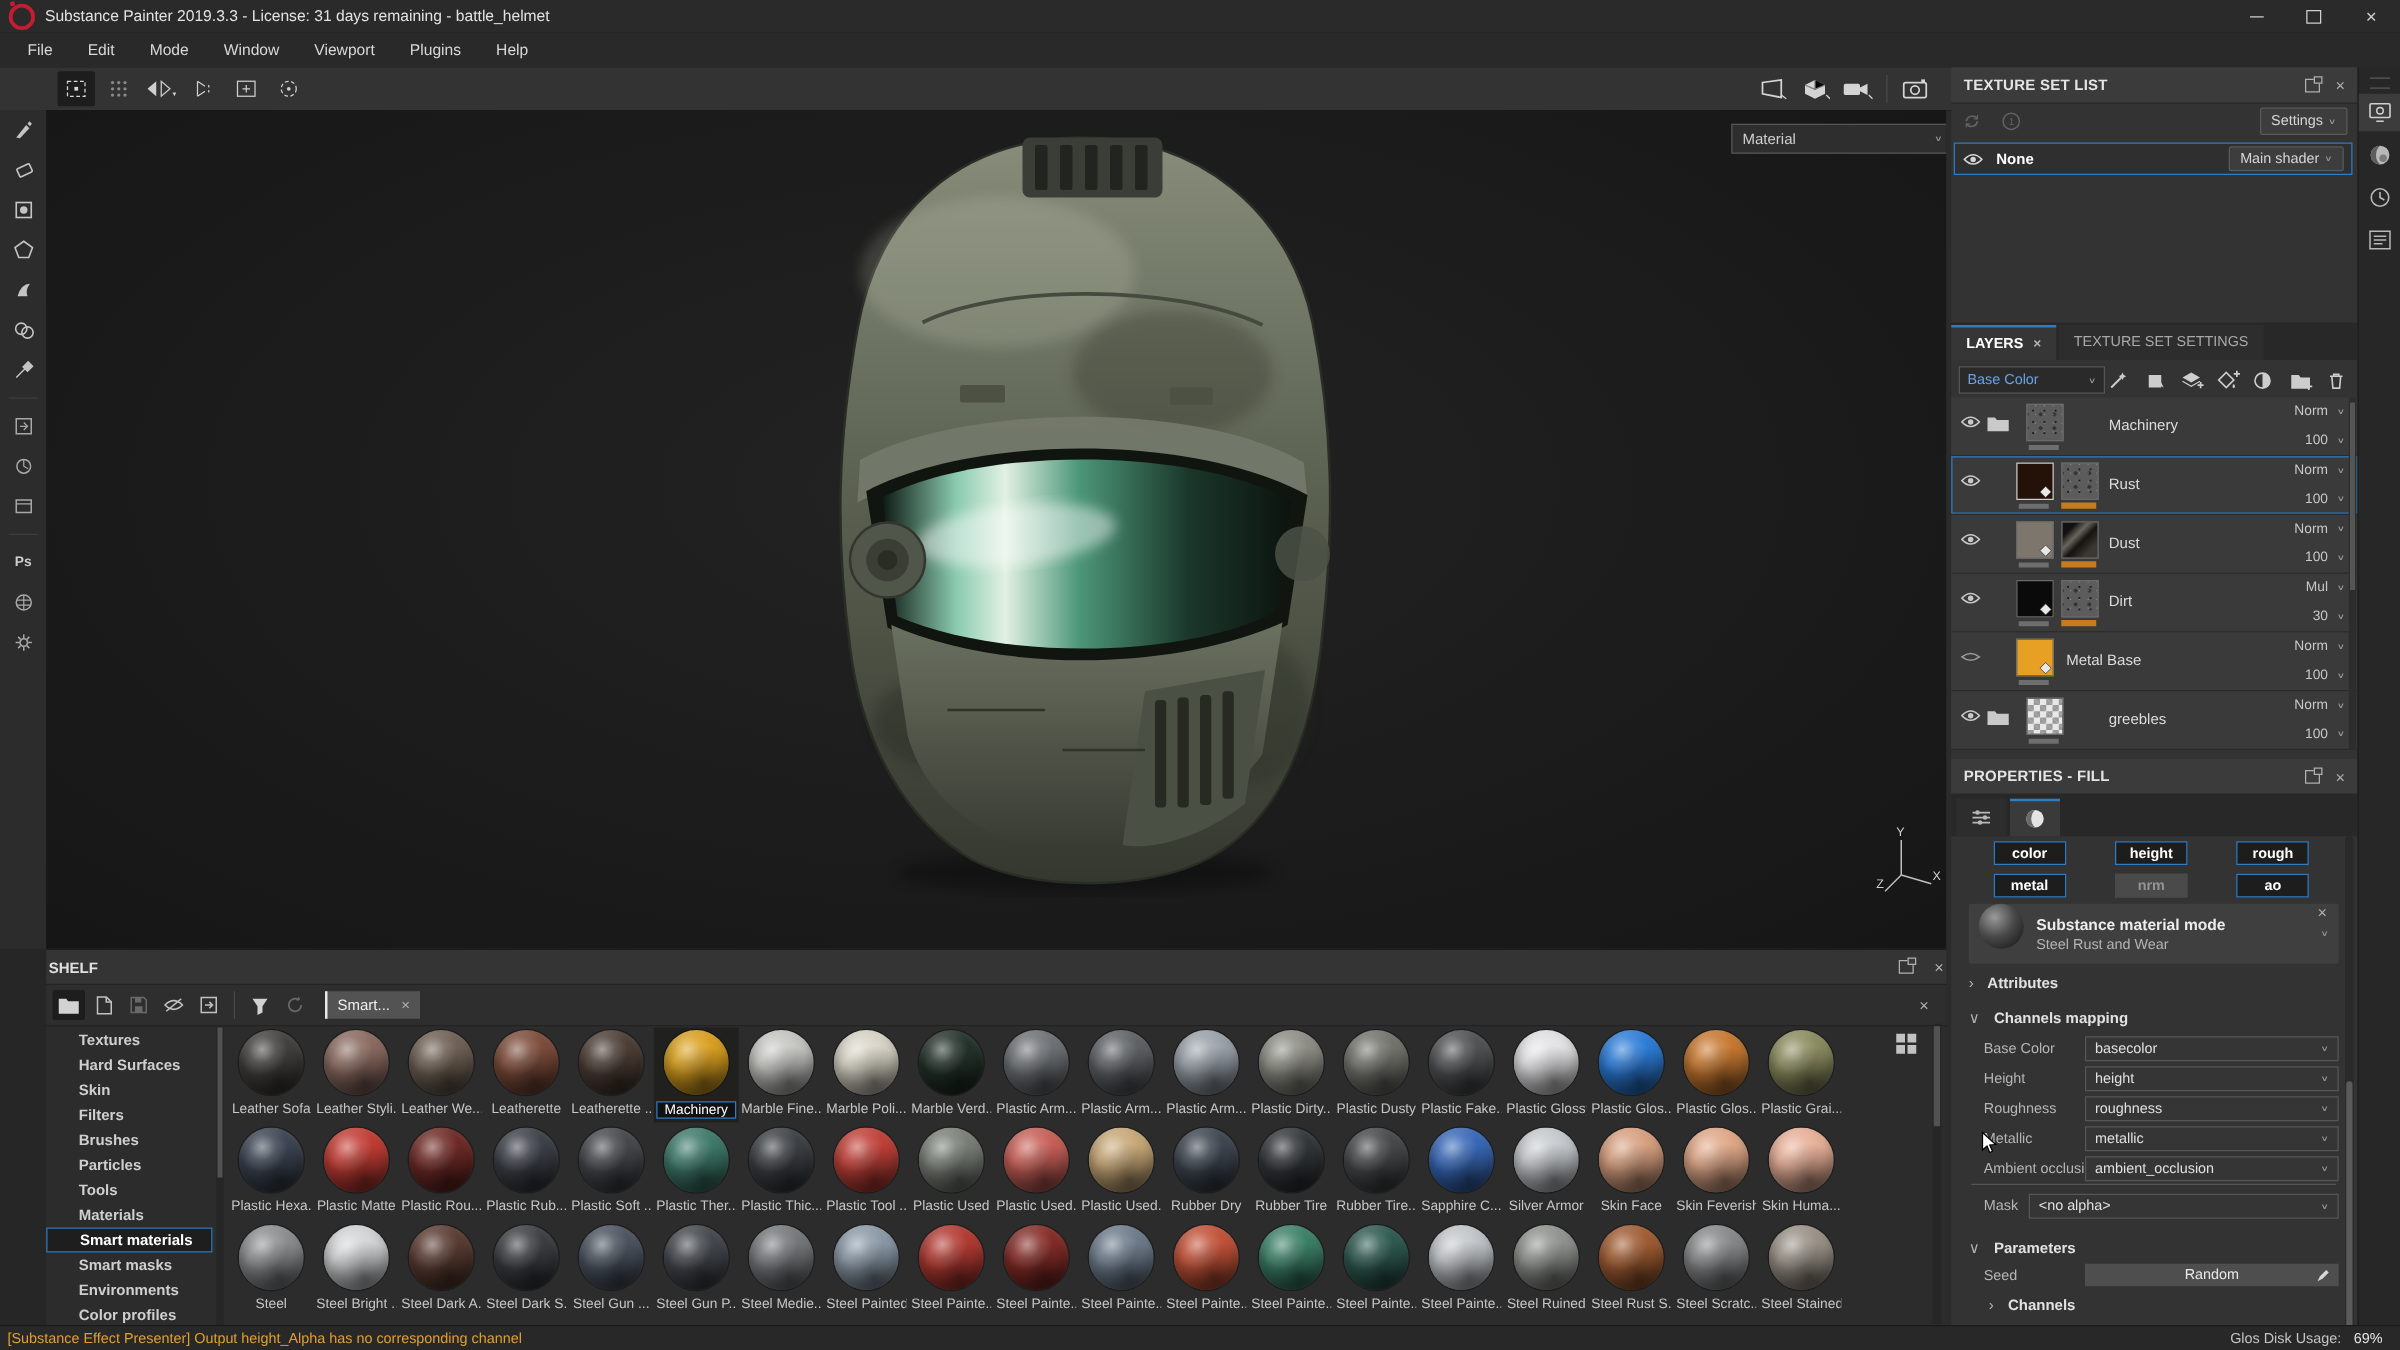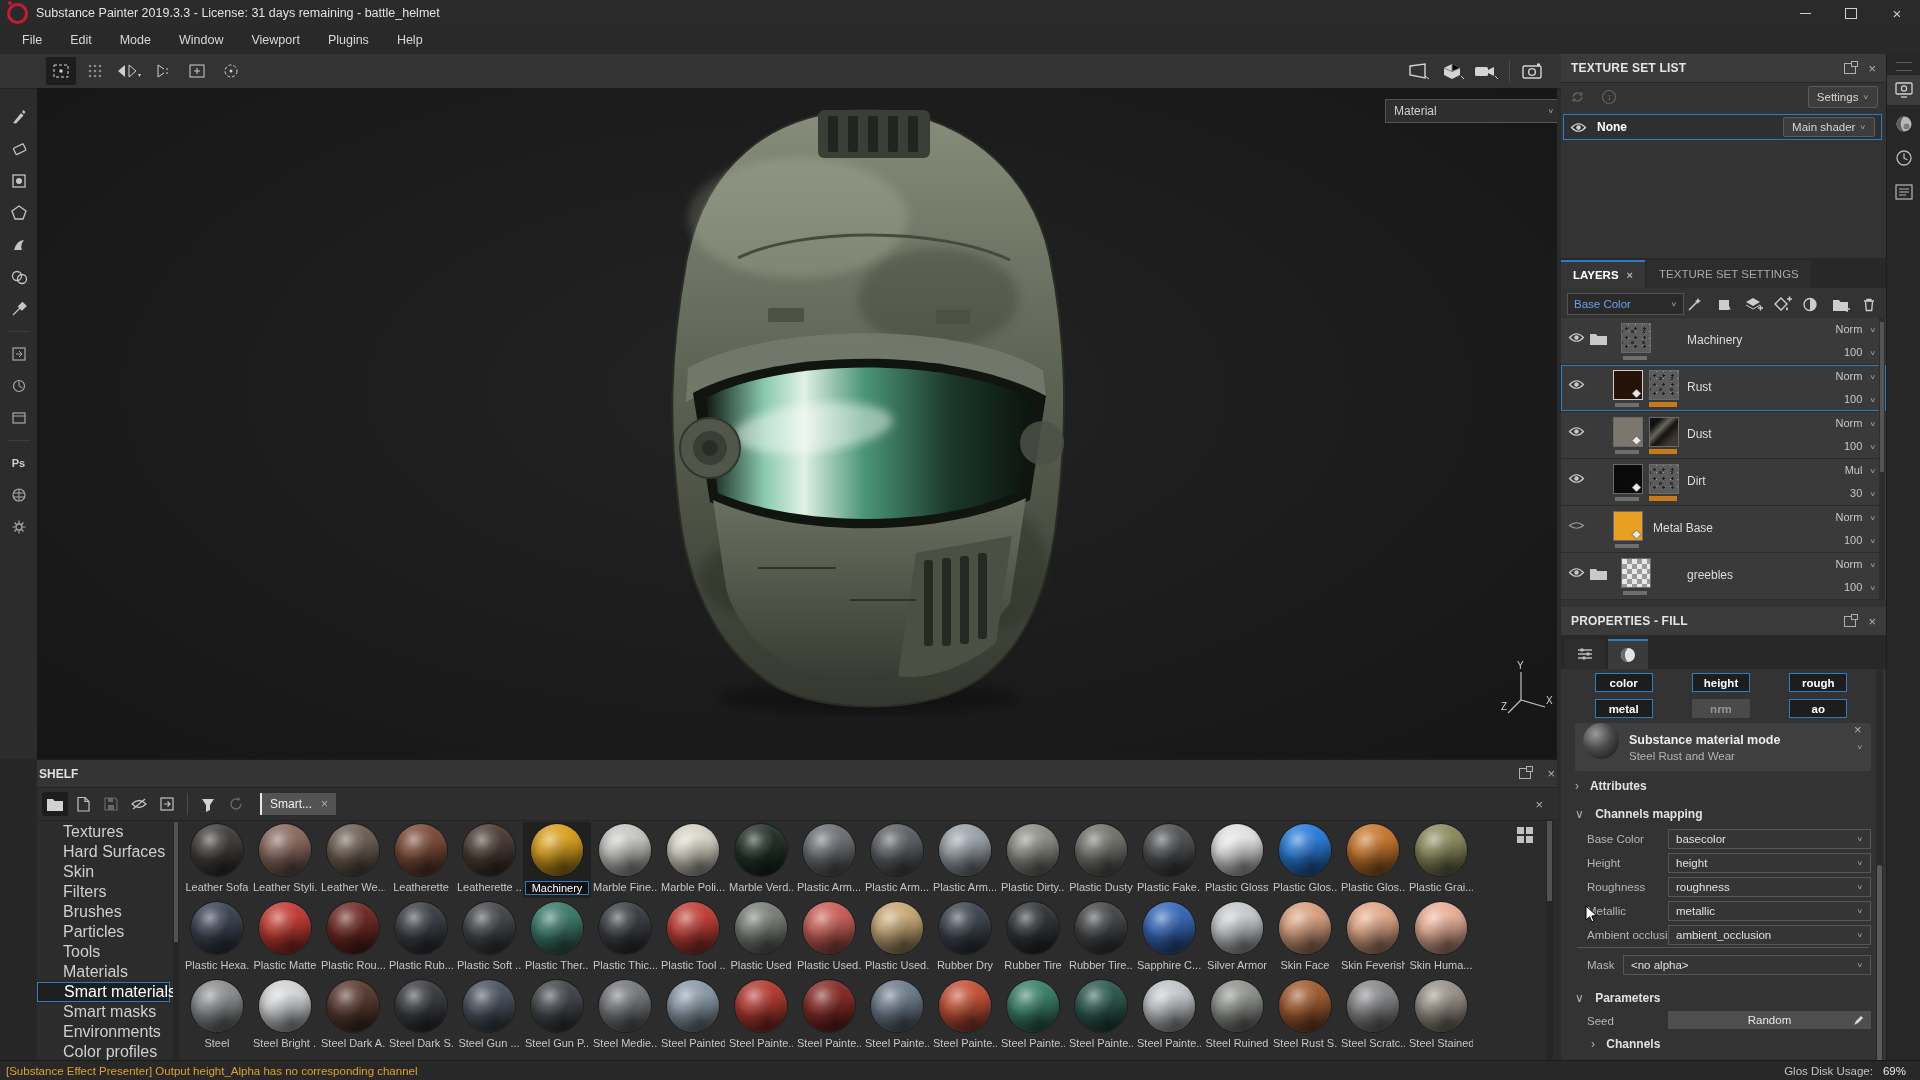--- a/index.html
+++ b/index.html
@@ -22,21 +22,21 @@
   #menubar{left:0;top:26px;width:1920px;height:28px;background:#292929;border-bottom:1px solid #1e1e1e;display:flex;align-items:center;padding-left:8px;}
   .mi{padding:0 14px;color:#d8d8d8;font-size:12.5px;line-height:28px;}
   
   #toolbar{left:0;top:54px;width:1920px;height:34px;background:#333333;border-bottom:1px solid #222;}
   .tbico{width:30px;height:28px;margin:3px 2px;display:flex;align-items:center;justify-content:center;border-radius:2px;}
   .tbico.on{background:#1d1d1d;}
   #tbleft{position:absolute;left:44px;top:0;display:flex;}
   #tbright{position:absolute;right:370px;top:0;display:flex;align-items:center;height:34px;}
   .vsep{width:1px;height:22px;background:#4a4a4a;margin:0 6px;}
   
-  #leftstrip{left:0;top:101px;width:37px;height:671px;background:#2c2c2c;border-right:1px solid #1f1f1f;}
+  #leftstrip{left:0;top:88px;width:37px;height:671px;background:#2c2c2c;border-right:1px solid #1f1f1f;}
   .lsico{width:37px;height:32px;display:flex;align-items:center;justify-content:center;}
   .lssep{height:1px;background:#3d3d3d;margin:6px 7px;}
   #psbadge{font-weight:bold;color:#cfcfcf;font-size:11px;}
   
   #viewport{left:37px;top:88px;width:1520px;height:671px;background:radial-gradient(ellipse at 50% 45%,#232323 0%,#1b1b1b 60%,#161616 100%);overflow:hidden;}
   #matmode{left:1348px;top:11px;width:160px;height:22px;background:#2e2e2e;border:1px solid #555;display:flex;align-items:center;padding:0 8px;color:#cfcfcf;}
   #matmode .cv{margin-left:auto;}
   #gizmo{left:1462px;top:572px;}
   #gizmo text{fill:#d0d0d0;font-size:10px;font-family:"Liberation Sans",sans-serif;}
   #gizmo line{stroke:#c0c0c0;stroke-width:1.2;}
@@ -124,21 +124,21 @@
   #shelfhead .sp{margin-left:auto;display:flex;gap:16px;align-items:center;}
   #shelfbar{height:32px;display:flex;align-items:center;padding:0 4px;background:#2e2e2e;border-bottom:1px solid #232323;}
   .sbico{width:26px;height:24px;display:flex;align-items:center;justify-content:center;border-radius:2px;margin:0 1px;}
   .sbico.on{background:#1d1d1d;}
   #chip{background:#535353;height:22px;display:flex;align-items:center;padding:0 8px;margin-left:10px;color:#eee;border-left:2px solid #e8e8e8;}
   #chip .xg{margin-left:9px;font-size:12px;}
   #searchin{background:transparent;border:none;outline:none;color:#cfcfcf;font-size:12px;margin-left:14px;width:1080px;font-family:"Liberation Sans",sans-serif;}
   #searchin::placeholder{color:#8e8e8e;}
   #clearx{margin-left:auto;margin-right:10px;}
   #cats{position:absolute;left:0;top:62px;width:133px;}
-  .cat{height:20px;line-height:20px;padding-left:26px;color:#cfcfcf;font-size:16px;white-space:nowrap;}
+  .cat{height:20px;line-height:20px;padding-left:26px;color:#cfcfcf;font-size:12px;white-space:nowrap;font-weight:bold;}
   .cat.sel{background:#1e1e1e;border:1px solid #2e7cc4;color:#fff;height:18px;line-height:18px;}
   #catscroll{position:absolute;left:136px;top:60px;width:6px;height:240px;background:#262626;}
   #catscroll .th{position:absolute;top:2px;left:1px;width:4px;height:120px;background:#525252;}
   .srow{position:absolute;left:146px;display:flex;}
   .tile{width:68px;height:76px;padding-top:2px;box-sizing:border-box;}
   .tile.sel{background:#20201f;}
   .sphere{width:52px;height:52px;border-radius:50%;display:block;margin:0 auto;
     background-image:radial-gradient(circle at 36% 30%,rgba(255,255,255,.5) 0%,rgba(255,255,255,.15) 22%,rgba(255,255,255,0) 42%),radial-gradient(circle at 62% 80%,rgba(0,0,0,.5) 0%,rgba(0,0,0,0) 55%);
     box-shadow:inset 0 -9px 12px rgba(0,0,0,.5),inset 0 3px 5px rgba(255,255,255,.1),0 0 0 1px rgba(0,0,0,.35);}
   .tname{display:block;text-align:center;font-size:11px;color:#c6c6c6;white-space:nowrap;overflow:hidden;max-width:64px;margin:5px auto 0;}

